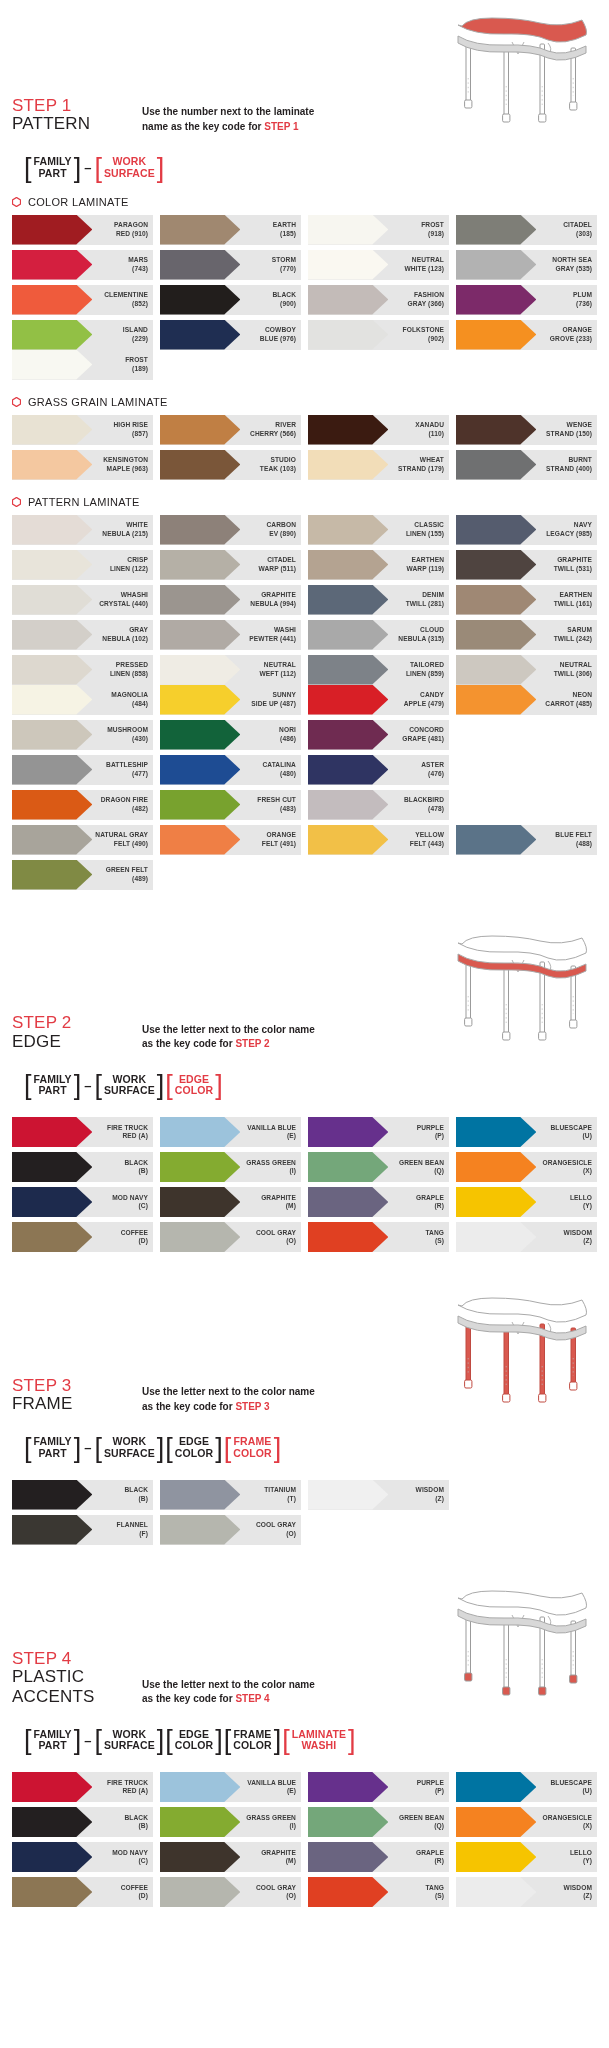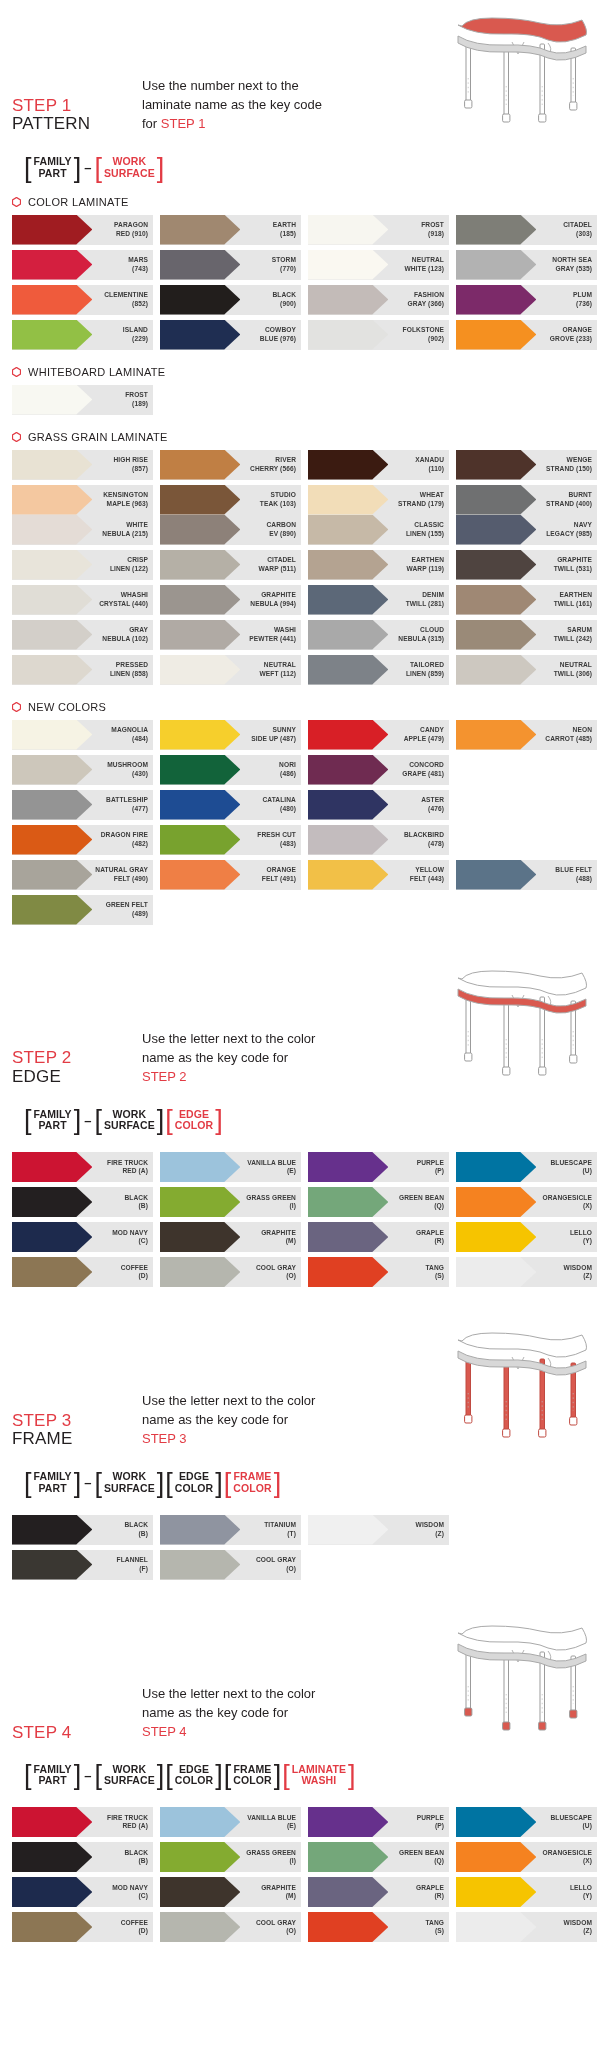--- a/index.html
+++ b/index.html
@@ -24,24 +24,24 @@
   }
   .step-name {
     font-size: 17px;
     letter-spacing: .2px;
     color: #231f20;
     line-height: 1.15;
     font-weight: 400;
   }
   .step-instr {
     flex: 1 1 auto;
-    font-size: 13px;
+    font-size: 10px;
     line-height: 1.45;
     color: #231f20;
-    font-weight: normal;
+    font-weight: bold;
     padding-top: 3px;
     max-width: 180px;
   }
   .step-instr .red { color: #e23b44; }
   .step-illus { flex: 0 0 145px; margin-left: auto; }
 
   
   .formula {
     display: flex;
     align-items: center;
@@ -307,26 +307,20 @@
     </span>
   </div>
       <div class="swatch">
     <span class="sw-chip" style="background:#f59020"></span>
     <span class="sw-label">
       <span class="code">ORANGE</span><br>
       <span class="code">GROVE (233)</span>
     </span>
   </div>
     </div>
-    <div class="sect-head">
-            <svg class="hex-icon" viewBox="0 0 20 22">
-    <polygon points="10,1 19,6.5 19,15.5 10,21 1,15.5 1,6.5" fill="none" stroke="#e23b44" stroke-width="3"></polygon>
-      </svg>
-      <span>WHITEBOARD LAMINATE</span>
-          </div>
     <div class="swatch-grid">
       <div class="swatch">
     <span class="sw-chip" style="background:#f8f8f2"></span>
     <span class="sw-label">
       <span class="code">FROST</span><br>
       <span class="code">(189)</span>
     </span>
   </div>
     </div>
     <div class="sect-head">
@@ -386,168 +380,168 @@
     </span>
   </div>
       <div class="swatch">
     <span class="sw-chip" style="background:#6f7071"></span>
     <span class="sw-label">
       <span class="code">BURNT</span><br>
       <span class="code">STRAND (400)</span>
     </span>
   </div>
     </div>
-    <div class="swatch-grid">
-      <div class="swatch">
-    <span class="sw-chip" style="background:#e4dcd6"></span>
-    <span class="sw-label">
-      <span class="code">WHITE</span><br>
-      <span class="code">NEBULA (215)</span>
-    </span>
-  </div>
-      <div class="swatch">
-    <span class="sw-chip" style="background:#8d8179"></span>
-    <span class="sw-label">
-      <span class="code">CARBON</span><br>
-      <span class="code">EV (890)</span>
-    </span>
-  </div>
-      <div class="swatch">
-    <span class="sw-chip" style="background:#c6b9a7"></span>
-    <span class="sw-label">
-      <span class="code">CLASSIC</span><br>
-      <span class="code">LINEN (155)</span>
-    </span>
-  </div>
-      <div class="swatch">
-    <span class="sw-chip" style="background:#555c6e"></span>
-    <span class="sw-label">
-      <span class="code">NAVY</span><br>
-      <span class="code">LEGACY (985)</span>
-    </span>
-  </div>
-      <div class="swatch">
-    <span class="sw-chip" style="background:#e8e4da"></span>
-    <span class="sw-label">
-      <span class="code">CRISP</span><br>
-      <span class="code">LINEN (122)</span>
-    </span>
-  </div>
-      <div class="swatch">
-    <span class="sw-chip" style="background:#b5b0a6"></span>
-    <span class="sw-label">
-      <span class="code">CITADEL</span><br>
-      <span class="code">WARP (511)</span>
-    </span>
-  </div>
-      <div class="swatch">
-    <span class="sw-chip" style="background:#b4a391"></span>
-    <span class="sw-label">
-      <span class="code">EARTHEN</span><br>
-      <span class="code">WARP (119)</span>
-    </span>
-  </div>
-      <div class="swatch">
-    <span class="sw-chip" style="background:#4f4440"></span>
-    <span class="sw-label">
-      <span class="code">GRAPHITE</span><br>
-      <span class="code">TWILL (531)</span>
-    </span>
-  </div>
-      <div class="swatch">
-    <span class="sw-chip" style="background:#e0ddd6"></span>
-    <span class="sw-label">
-      <span class="code">WHASHI</span><br>
-      <span class="code">CRYSTAL (440)</span>
-    </span>
-  </div>
-      <div class="swatch">
-    <span class="sw-chip" style="background:#9b958f"></span>
-    <span class="sw-label">
-      <span class="code">GRAPHITE</span><br>
-      <span class="code">NEBULA (994)</span>
-    </span>
-  </div>
-      <div class="swatch">
-    <span class="sw-chip" style="background:#5c6878"></span>
-    <span class="sw-label">
-      <span class="code">DENIM</span><br>
-      <span class="code">TWILL (281)</span>
-    </span>
-  </div>
-      <div class="swatch">
-    <span class="sw-chip" style="background:#9f8874"></span>
-    <span class="sw-label">
-      <span class="code">EARTHEN</span><br>
-      <span class="code">TWILL (161)</span>
-    </span>
-  </div>
-      <div class="swatch">
-    <span class="sw-chip" style="background:#d3cfc9"></span>
-    <span class="sw-label">
-      <span class="code">GRAY</span><br>
-      <span class="code">NEBULA (102)</span>
-    </span>
-  </div>
-      <div class="swatch">
-    <span class="sw-chip" style="background:#b0aaa4"></span>
-    <span class="sw-label">
-      <span class="code">WASHI</span><br>
-      <span class="code">PEWTER (441)</span>
-    </span>
-  </div>
-      <div class="swatch">
-    <span class="sw-chip" style="background:#a9a9a9"></span>
-    <span class="sw-label">
-      <span class="code">CLOUD</span><br>
-      <span class="code">NEBULA (315)</span>
-    </span>
-  </div>
-      <div class="swatch">
-    <span class="sw-chip" style="background:#9a8a78"></span>
-    <span class="sw-label">
-      <span class="code">SARUM</span><br>
-      <span class="code">TWILL (242)</span>
-    </span>
-  </div>
-      <div class="swatch">
-    <span class="sw-chip" style="background:#ddd8cf"></span>
-    <span class="sw-label">
-      <span class="code">PRESSED</span><br>
-      <span class="code">LINEN (858)</span>
-    </span>
-  </div>
-      <div class="swatch">
-    <span class="sw-chip" style="background:#efece4"></span>
-    <span class="sw-label">
-      <span class="code">NEUTRAL</span><br>
-      <span class="code">WEFT (112)</span>
-    </span>
-  </div>
-      <div class="swatch">
-    <span class="sw-chip" style="background:#7d8288"></span>
-    <span class="sw-label">
-      <span class="code">TAILORED</span><br>
-      <span class="code">LINEN (859)</span>
-    </span>
-  </div>
-      <div class="swatch">
-    <span class="sw-chip" style="background:#cdc8c0"></span>
-    <span class="sw-label">
-      <span class="code">NEUTRAL</span><br>
-      <span class="code">TWILL (306)</span>
-    </span>
-  </div>
-    </div>
     <div class="sect-head">
             <svg class="hex-icon" viewBox="0 0 20 22">
     <polygon points="10,1 19,6.5 19,15.5 10,21 1,15.5 1,6.5" fill="none" stroke="#e23b44" stroke-width="3"></polygon>
       </svg>
-      <span>NEW COLORS</span>
+      <span>PATTERN LAMINATE</span>
           </div>
+    <div class="swatch-grid">
+      <div class="swatch">
+    <span class="sw-chip" style="background:#e4dcd6"></span>
+    <span class="sw-label">
+      <span class="code">WHITE</span><br>
+      <span class="code">NEBULA (215)</span>
+    </span>
+  </div>
+      <div class="swatch">
+    <span class="sw-chip" style="background:#8d8179"></span>
+    <span class="sw-label">
+      <span class="code">CARBON</span><br>
+      <span class="code">EV (890)</span>
+    </span>
+  </div>
+      <div class="swatch">
+    <span class="sw-chip" style="background:#c6b9a7"></span>
+    <span class="sw-label">
+      <span class="code">CLASSIC</span><br>
+      <span class="code">LINEN (155)</span>
+    </span>
+  </div>
+      <div class="swatch">
+    <span class="sw-chip" style="background:#555c6e"></span>
+    <span class="sw-label">
+      <span class="code">NAVY</span><br>
+      <span class="code">LEGACY (985)</span>
+    </span>
+  </div>
+      <div class="swatch">
+    <span class="sw-chip" style="background:#e8e4da"></span>
+    <span class="sw-label">
+      <span class="code">CRISP</span><br>
+      <span class="code">LINEN (122)</span>
+    </span>
+  </div>
+      <div class="swatch">
+    <span class="sw-chip" style="background:#b5b0a6"></span>
+    <span class="sw-label">
+      <span class="code">CITADEL</span><br>
+      <span class="code">WARP (511)</span>
+    </span>
+  </div>
+      <div class="swatch">
+    <span class="sw-chip" style="background:#b4a391"></span>
+    <span class="sw-label">
+      <span class="code">EARTHEN</span><br>
+      <span class="code">WARP (119)</span>
+    </span>
+  </div>
+      <div class="swatch">
+    <span class="sw-chip" style="background:#4f4440"></span>
+    <span class="sw-label">
+      <span class="code">GRAPHITE</span><br>
+      <span class="code">TWILL (531)</span>
+    </span>
+  </div>
+      <div class="swatch">
+    <span class="sw-chip" style="background:#e0ddd6"></span>
+    <span class="sw-label">
+      <span class="code">WHASHI</span><br>
+      <span class="code">CRYSTAL (440)</span>
+    </span>
+  </div>
+      <div class="swatch">
+    <span class="sw-chip" style="background:#9b958f"></span>
+    <span class="sw-label">
+      <span class="code">GRAPHITE</span><br>
+      <span class="code">NEBULA (994)</span>
+    </span>
+  </div>
+      <div class="swatch">
+    <span class="sw-chip" style="background:#5c6878"></span>
+    <span class="sw-label">
+      <span class="code">DENIM</span><br>
+      <span class="code">TWILL (281)</span>
+    </span>
+  </div>
+      <div class="swatch">
+    <span class="sw-chip" style="background:#9f8874"></span>
+    <span class="sw-label">
+      <span class="code">EARTHEN</span><br>
+      <span class="code">TWILL (161)</span>
+    </span>
+  </div>
+      <div class="swatch">
+    <span class="sw-chip" style="background:#d3cfc9"></span>
+    <span class="sw-label">
+      <span class="code">GRAY</span><br>
+      <span class="code">NEBULA (102)</span>
+    </span>
+  </div>
+      <div class="swatch">
+    <span class="sw-chip" style="background:#b0aaa4"></span>
+    <span class="sw-label">
+      <span class="code">WASHI</span><br>
+      <span class="code">PEWTER (441)</span>
+    </span>
+  </div>
+      <div class="swatch">
+    <span class="sw-chip" style="background:#a9a9a9"></span>
+    <span class="sw-label">
+      <span class="code">CLOUD</span><br>
+      <span class="code">NEBULA (315)</span>
+    </span>
+  </div>
+      <div class="swatch">
+    <span class="sw-chip" style="background:#9a8a78"></span>
+    <span class="sw-label">
+      <span class="code">SARUM</span><br>
+      <span class="code">TWILL (242)</span>
+    </span>
+  </div>
+      <div class="swatch">
+    <span class="sw-chip" style="background:#ddd8cf"></span>
+    <span class="sw-label">
+      <span class="code">PRESSED</span><br>
+      <span class="code">LINEN (858)</span>
+    </span>
+  </div>
+      <div class="swatch">
+    <span class="sw-chip" style="background:#efece4"></span>
+    <span class="sw-label">
+      <span class="code">NEUTRAL</span><br>
+      <span class="code">WEFT (112)</span>
+    </span>
+  </div>
+      <div class="swatch">
+    <span class="sw-chip" style="background:#7d8288"></span>
+    <span class="sw-label">
+      <span class="code">TAILORED</span><br>
+      <span class="code">LINEN (859)</span>
+    </span>
+  </div>
+      <div class="swatch">
+    <span class="sw-chip" style="background:#cdc8c0"></span>
+    <span class="sw-label">
+      <span class="code">NEUTRAL</span><br>
+      <span class="code">TWILL (306)</span>
+    </span>
+  </div>
+    </div>
     <div class="swatch-grid">
       <div class="swatch">
     <span class="sw-chip" style="background:#f6f3e4"></span>
     <span class="sw-label">
       <span class="code">MAGNOLIA</span><br>
       <span class="code">(484)</span>
     </span>
   </div>
       <div class="swatch">
     <span class="sw-chip" style="background:#f6cf2c"></span>
@@ -980,20 +974,21 @@
     </span>
   </div>
       <div class="empty-cell"></div>
       <div class="empty-cell"></div>
     </div>
     <div class="spacer-lg"></div>
     <div class="step-block">
     <div class="step-head-row">
       <div class="step-titles">
         <div class="step-num">STEP 4</div>
+        <div class="step-name">PLASTIC ACCENTS</div>
       </div>
       <div class="step-instr">Use the letter next to the color name as the key code for <span class="red">STEP 4</span></div>
       <div class="step-illus">
   <svg class="tbl-svg" width="140" height="118" viewBox="0 0 140 118">
     <g stroke="#9b9b9b" stroke-width="1" fill="none" stroke-linejoin="round">
 
       <g fill="#ffffff" stroke="#9b9b9b">
         <rect x="14" y="30" width="4.5" height="56" rx="1"></rect>
         <rect x="52" y="34" width="4.5" height="66" rx="1"></rect>
         <rect x="88" y="28" width="4.5" height="72" rx="1"></rect>

